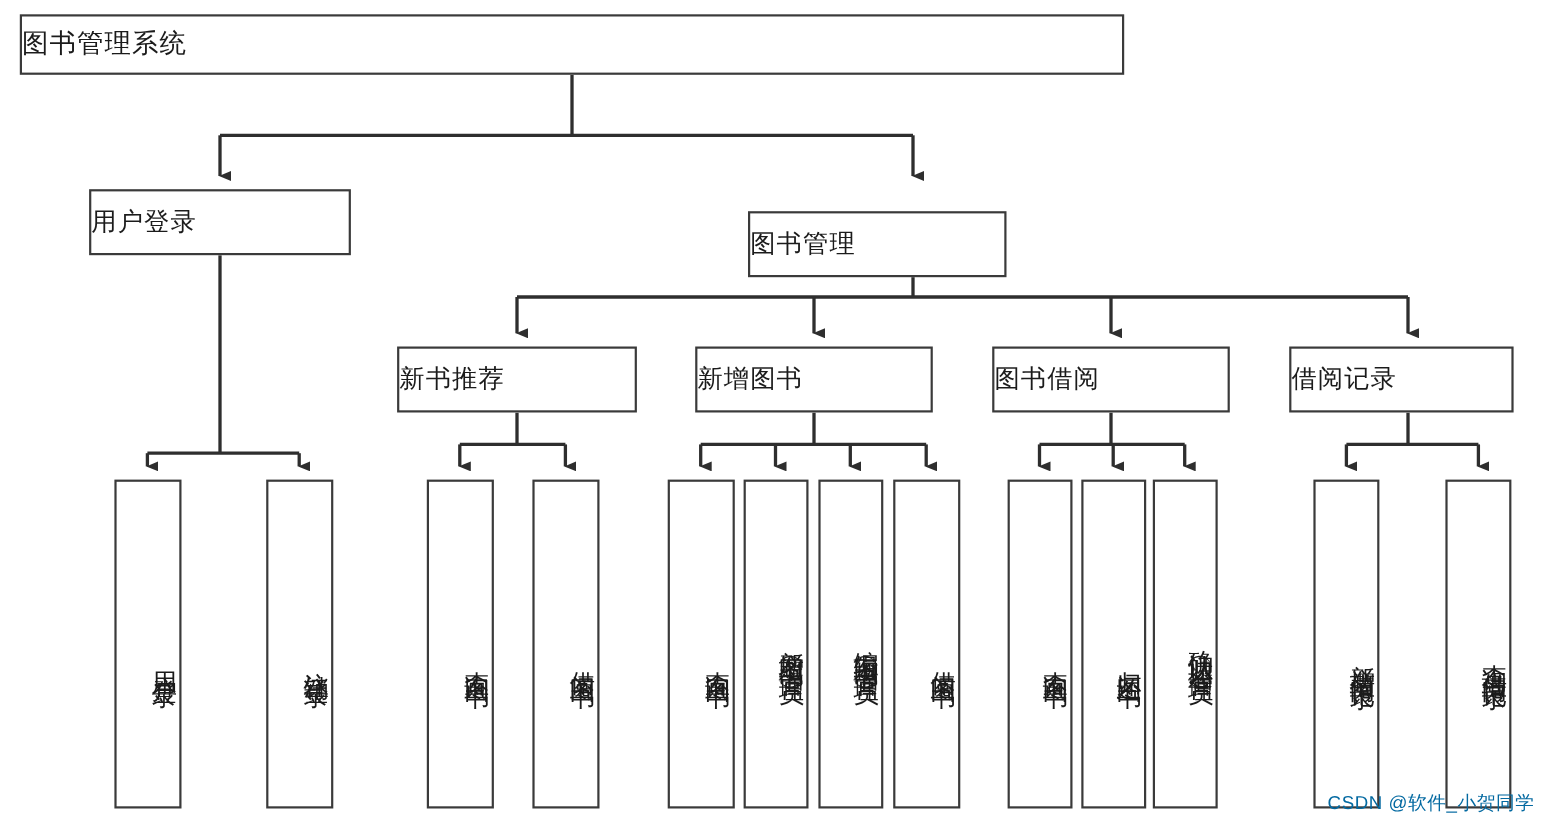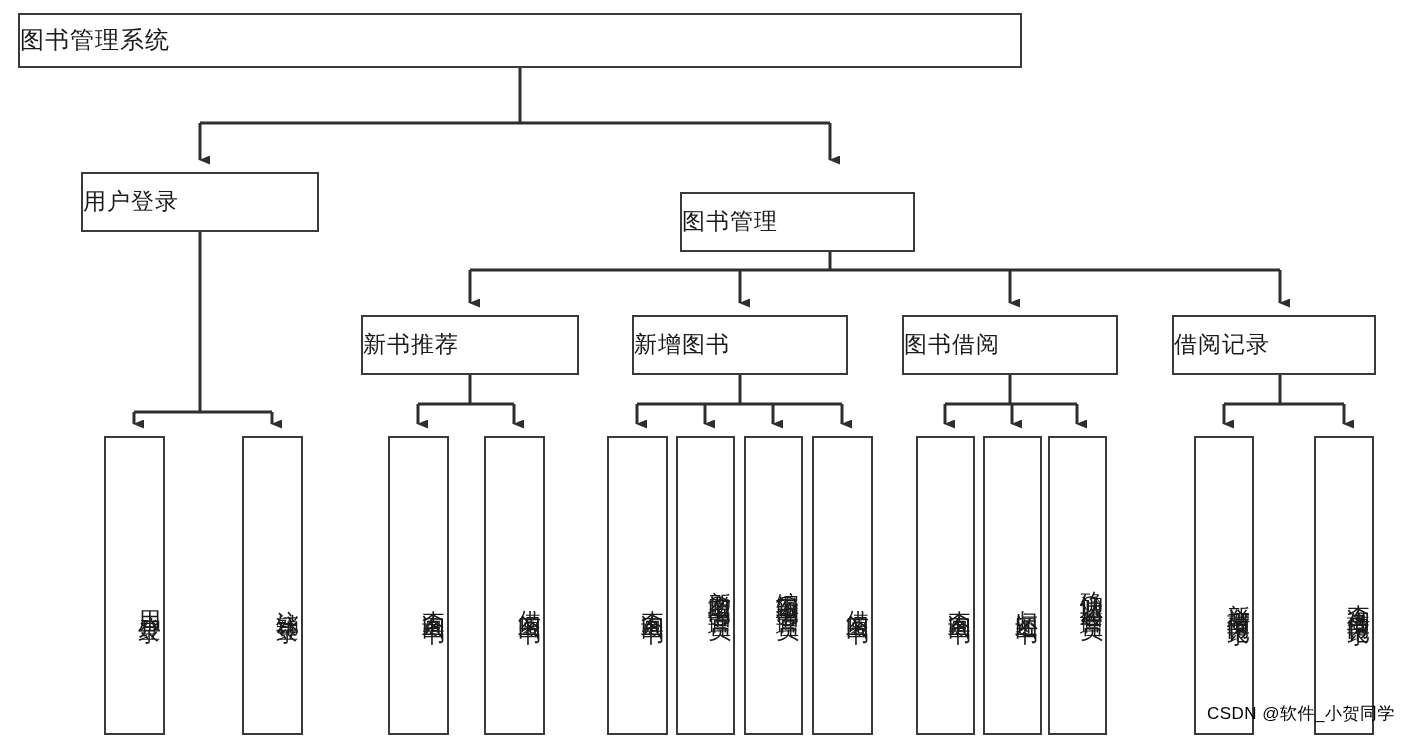--- a/index.html
+++ b/index.html
@@ -53,23 +53,23 @@
     justify-content: center;
   }
   .node.vert .vtext {
     writing-mode: vertical-rl;
     text-orientation: upright;
     white-space: nowrap;
   }
   .watermark {
     position: absolute;
     right: 10px;
-    bottom: 22px;
+    bottom: 6px;
     font-size: 17px;
-    color: #000000;
+    color: #0369a1;
     letter-spacing: 0.5px;
     white-space: nowrap;
     user-select: none;
   }
 </style>
 </head>
 <body>
 
 <div id="canvas">
 

